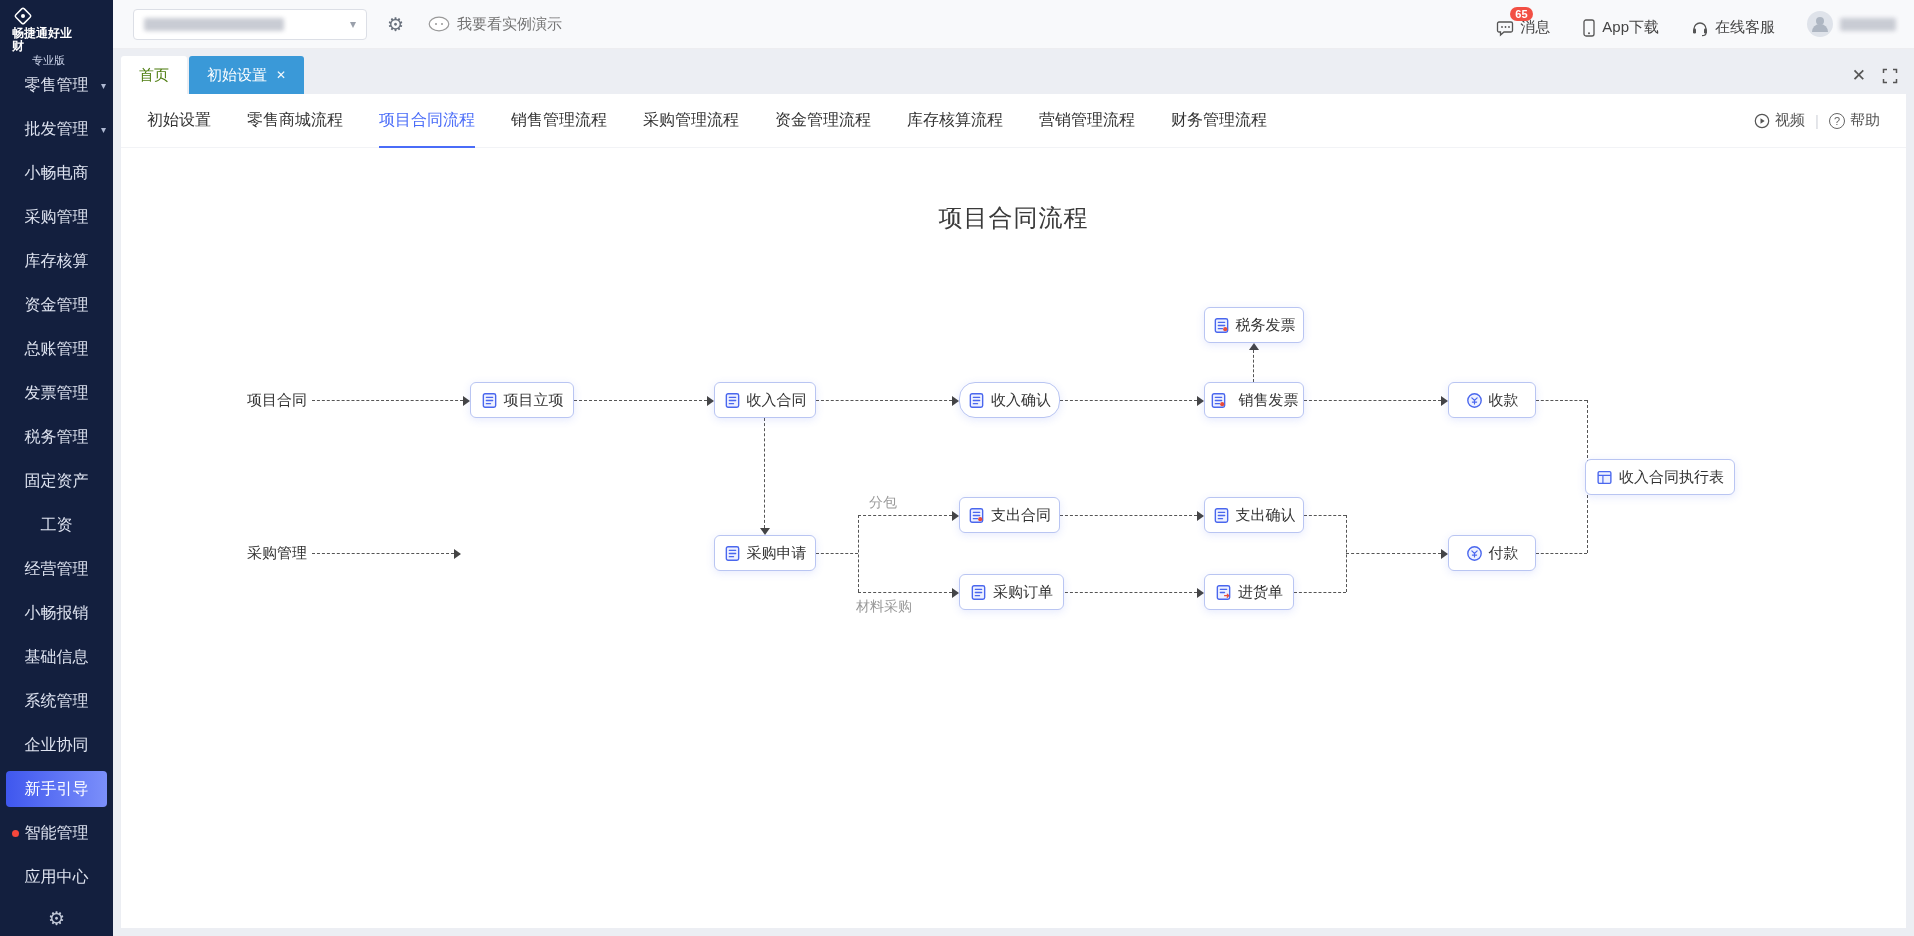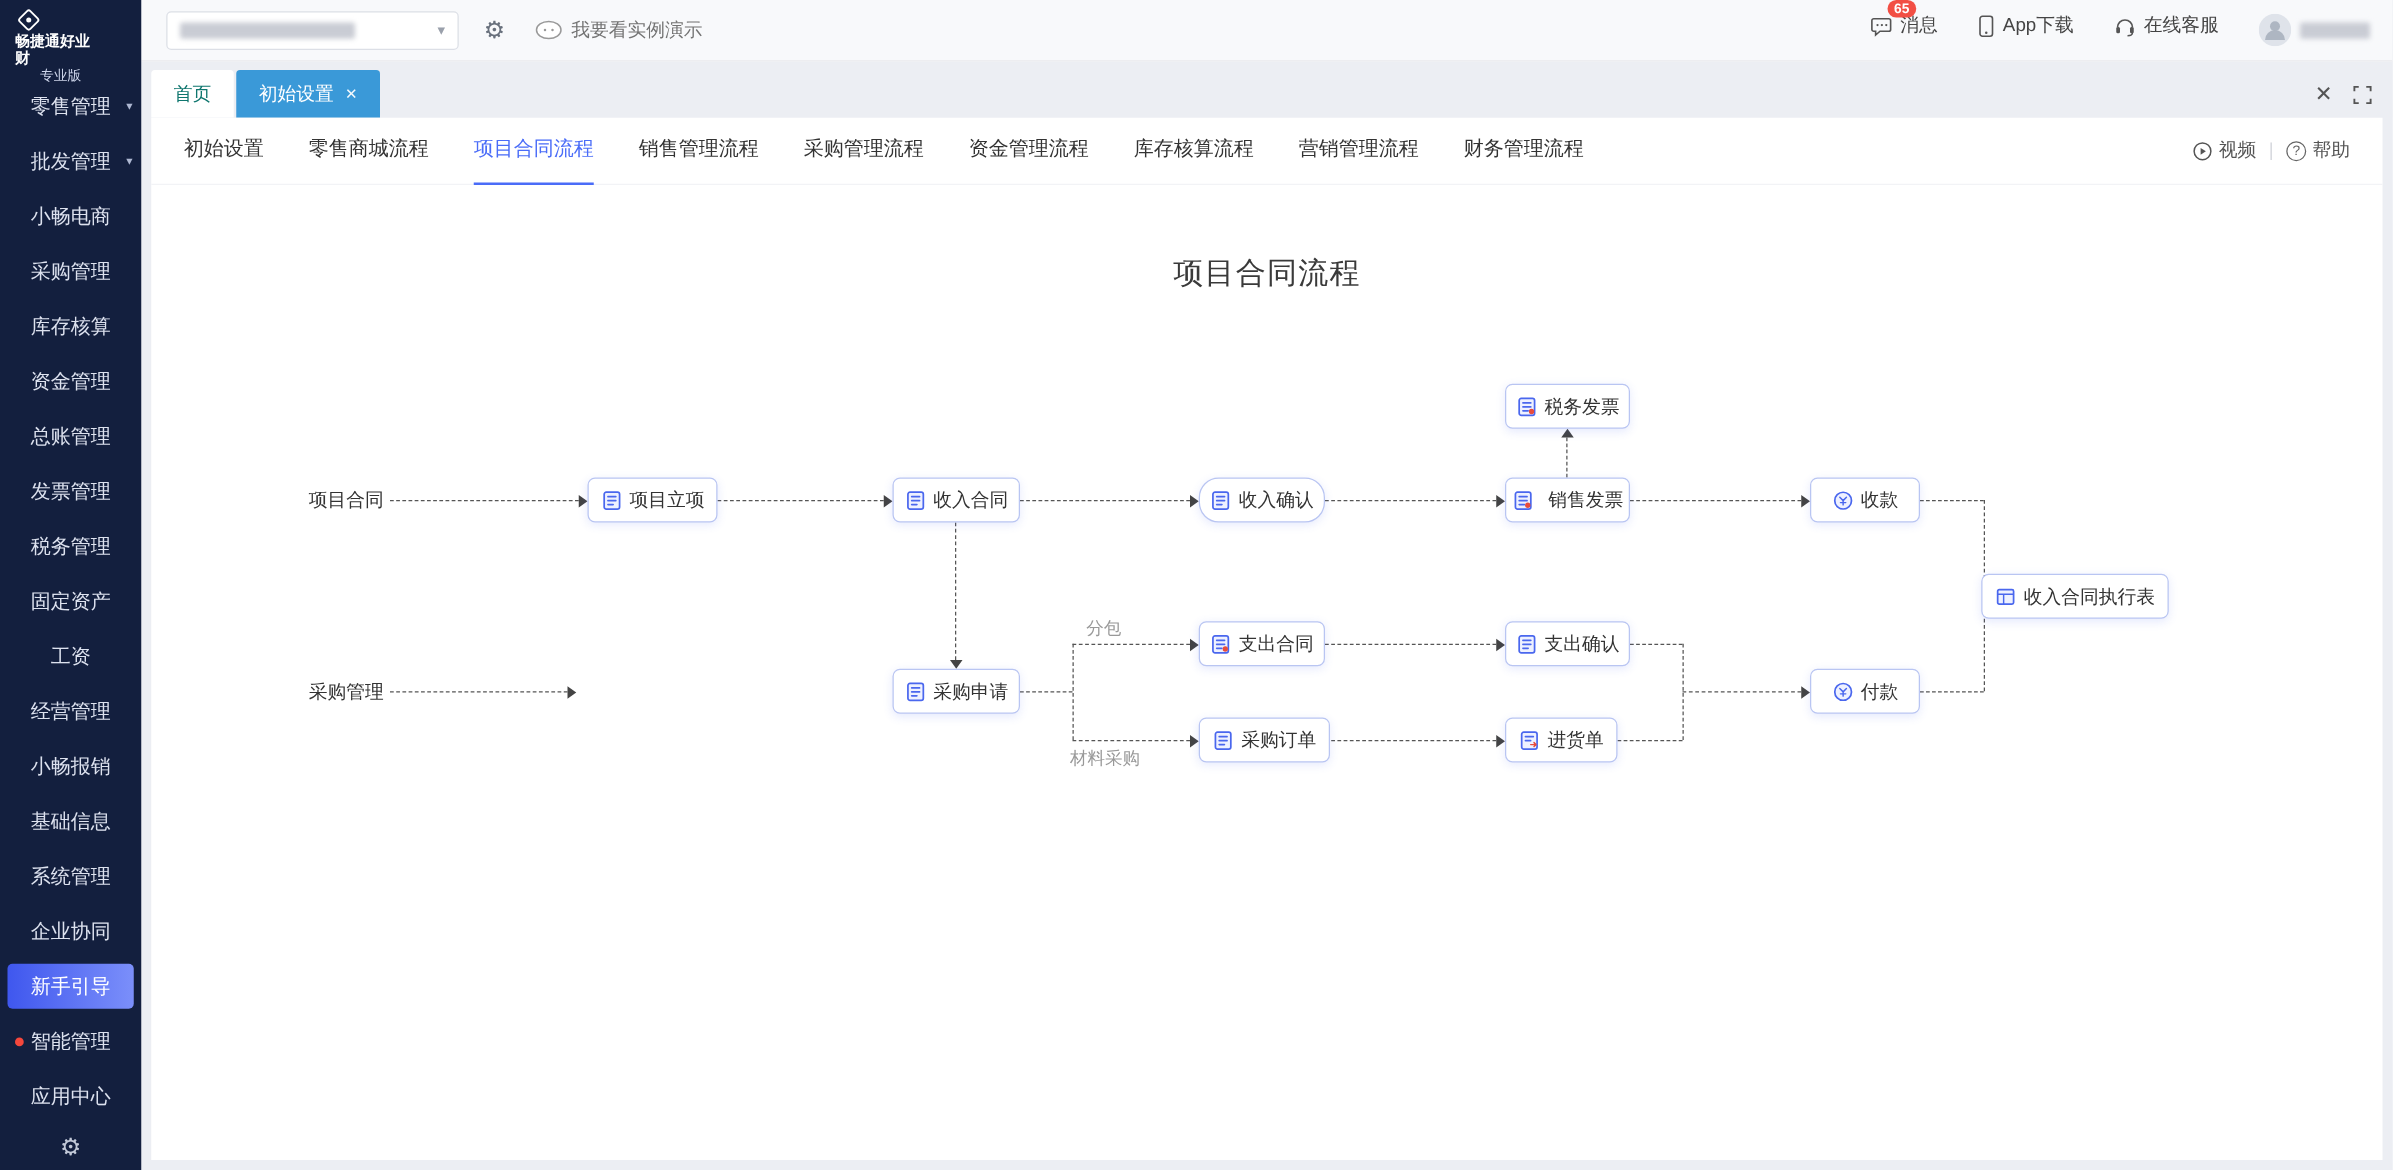--- a/index.html
+++ b/index.html
@@ -22,29 +22,29 @@
   .sidebar-gear { position:absolute; bottom:6px; left:0; right:0; text-align:center; color:#c2c9d8; font-size:19px; cursor:pointer; }
 
   
   .topbar { position:absolute; left:113px; top:0; right:0; height:49px; background:#f8f9fb; border-bottom:1px solid #ededf0; display:flex; align-items:center; padding:0 18px 0 20px; z-index:5; }
   .tb-dropdown { width:234px; height:31px; background:#fff; border:1px solid #dcdfe6; border-radius:4px; display:flex; align-items:center; justify-content:space-between; padding:0 10px; cursor:pointer; }
   .redacted { background:#c9ccd4; border-radius:2px; filter:blur(2px); }
   .tb-dd-blur { width:140px; height:13px; }
   .tb-chevron { color:#9aa0ab; font-size:12px; }
   .tb-gear { margin-left:20px; font-size:19px; color:#6b7widt0; color:#68707c; cursor:pointer; }
   .tb-demo { margin-left:24px; display:flex; align-items:center; gap:7px; font-size:15px; color:#737373; cursor:pointer; }
-  .tb-right { margin-left:auto; display:flex; align-items:flex-start; gap:32px; }
+  .tb-right { margin-left:auto; display:flex; align-items:flex-end; gap:32px; }
   .tb-item { position:relative; display:flex; align-items:center; gap:6px; font-size:15px; color:#444; cursor:pointer; }
   .badge { position:absolute; top:-11px; left:14px; background:#f24f44; color:#fff; font-size:11px; line-height:14px; padding:0 5px; border-radius:8px; font-weight:bold; }
   .tb-user { display:flex; align-items:center; gap:7px; cursor:pointer; }
   .user-blur { width:56px; height:13px; }
 
   
   .tabrow { position:absolute; left:113px; top:49px; right:0; height:45px; background:#eceef3; display:flex; align-items:flex-end; padding-left:8px; z-index:4; }
-  .tab { height:38px; display:flex; align-items:center; padding:0 18px; background:#fff; color:#0f766e; font-size:15px; margin-right:2px; border-radius:3px 3px 0 0; cursor:pointer; }
+  .tab { height:38px; display:flex; align-items:center; padding:0 18px; background:#fff; color:#4d7c0f; font-size:15px; margin-right:2px; border-radius:3px 3px 0 0; cursor:pointer; }
   .tab.active { background:#3a99d8; color:#fff; }
   .tab .tclose { margin-left:9px; font-size:12px; opacity:.95; }
   .tabrow-icons { margin-left:auto; display:flex; align-items:center; gap:16px; padding:0 16px 10px 0; }
   .tabrow-icons .xi { font-size:17px; color:#555; cursor:pointer; line-height:1; }
 
   
   .panel { position:absolute; left:121px; top:94px; width:1785px; height:834px; background:#fff; z-index:3; }
   .subnav { height:54px; display:flex; align-items:center; padding:0 26px; border-bottom:1px solid #f2f3f6; }
   .subnav-item { margin-right:36px; font-size:16px; color:#333; height:54px; line-height:52px; cursor:pointer; white-space:nowrap; }
   .subnav-item.active { color:#4a6cf8; border-bottom:2px solid #4a6cf8; }

